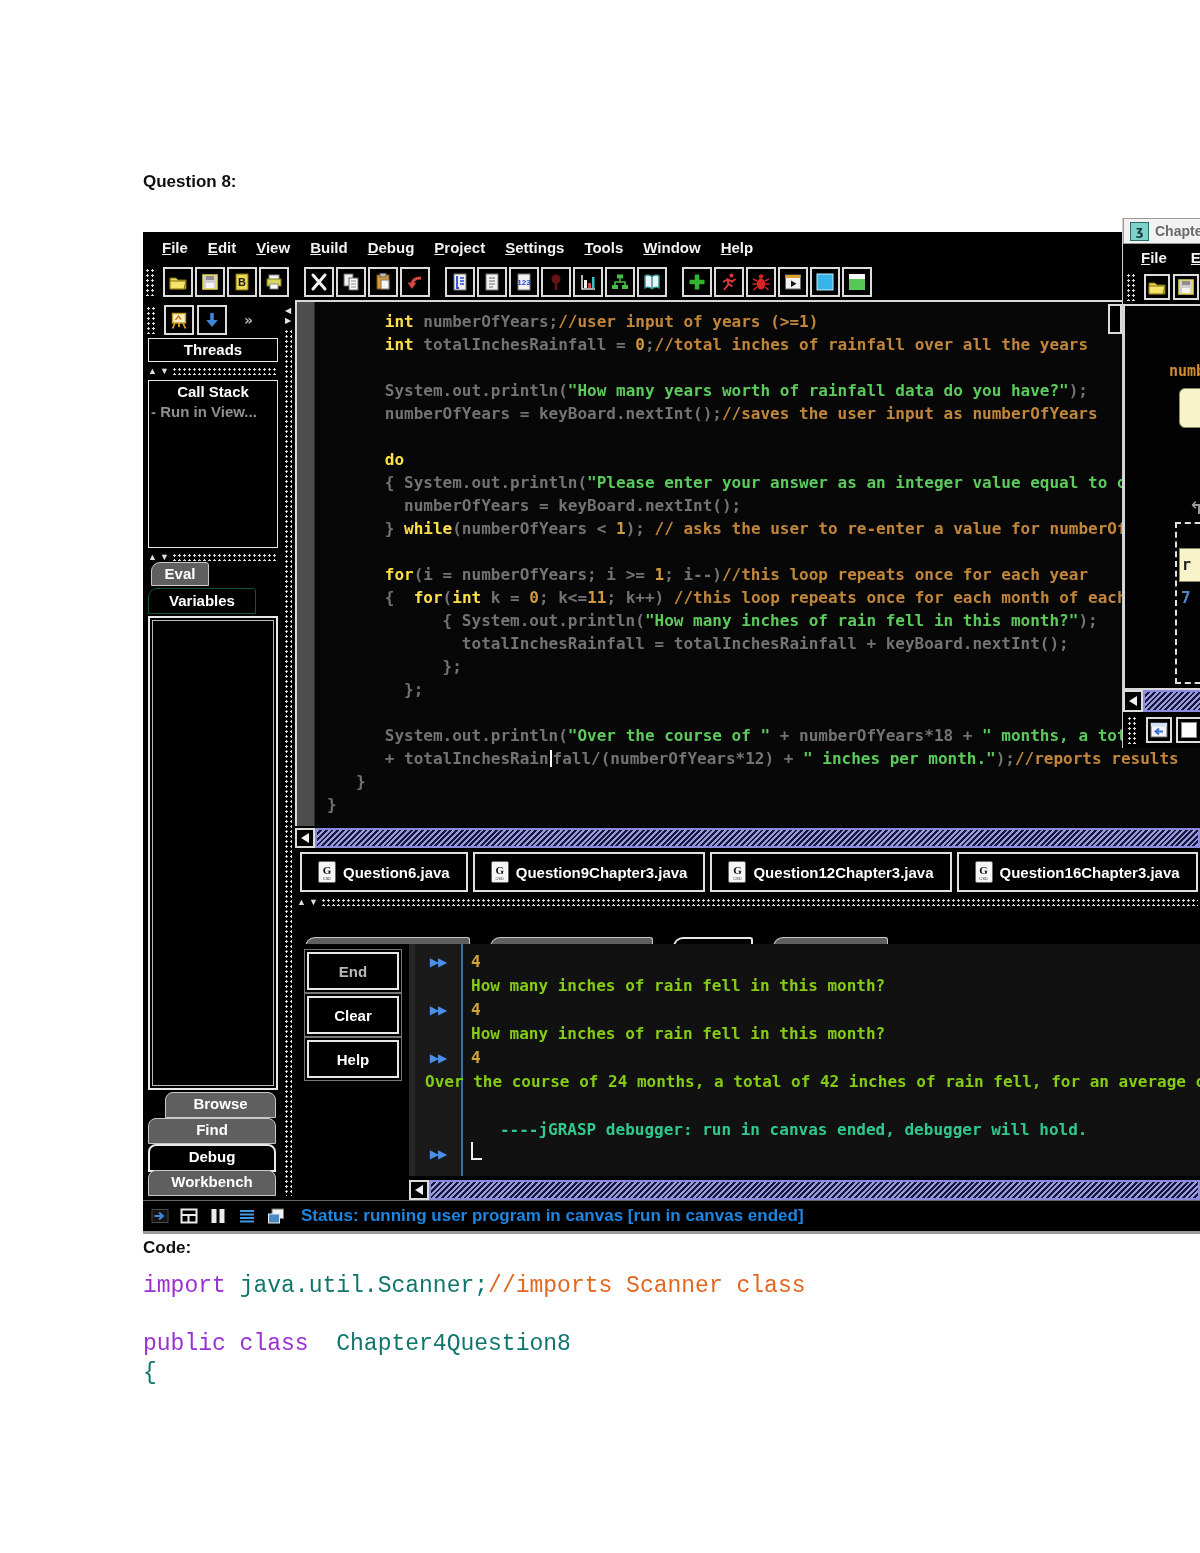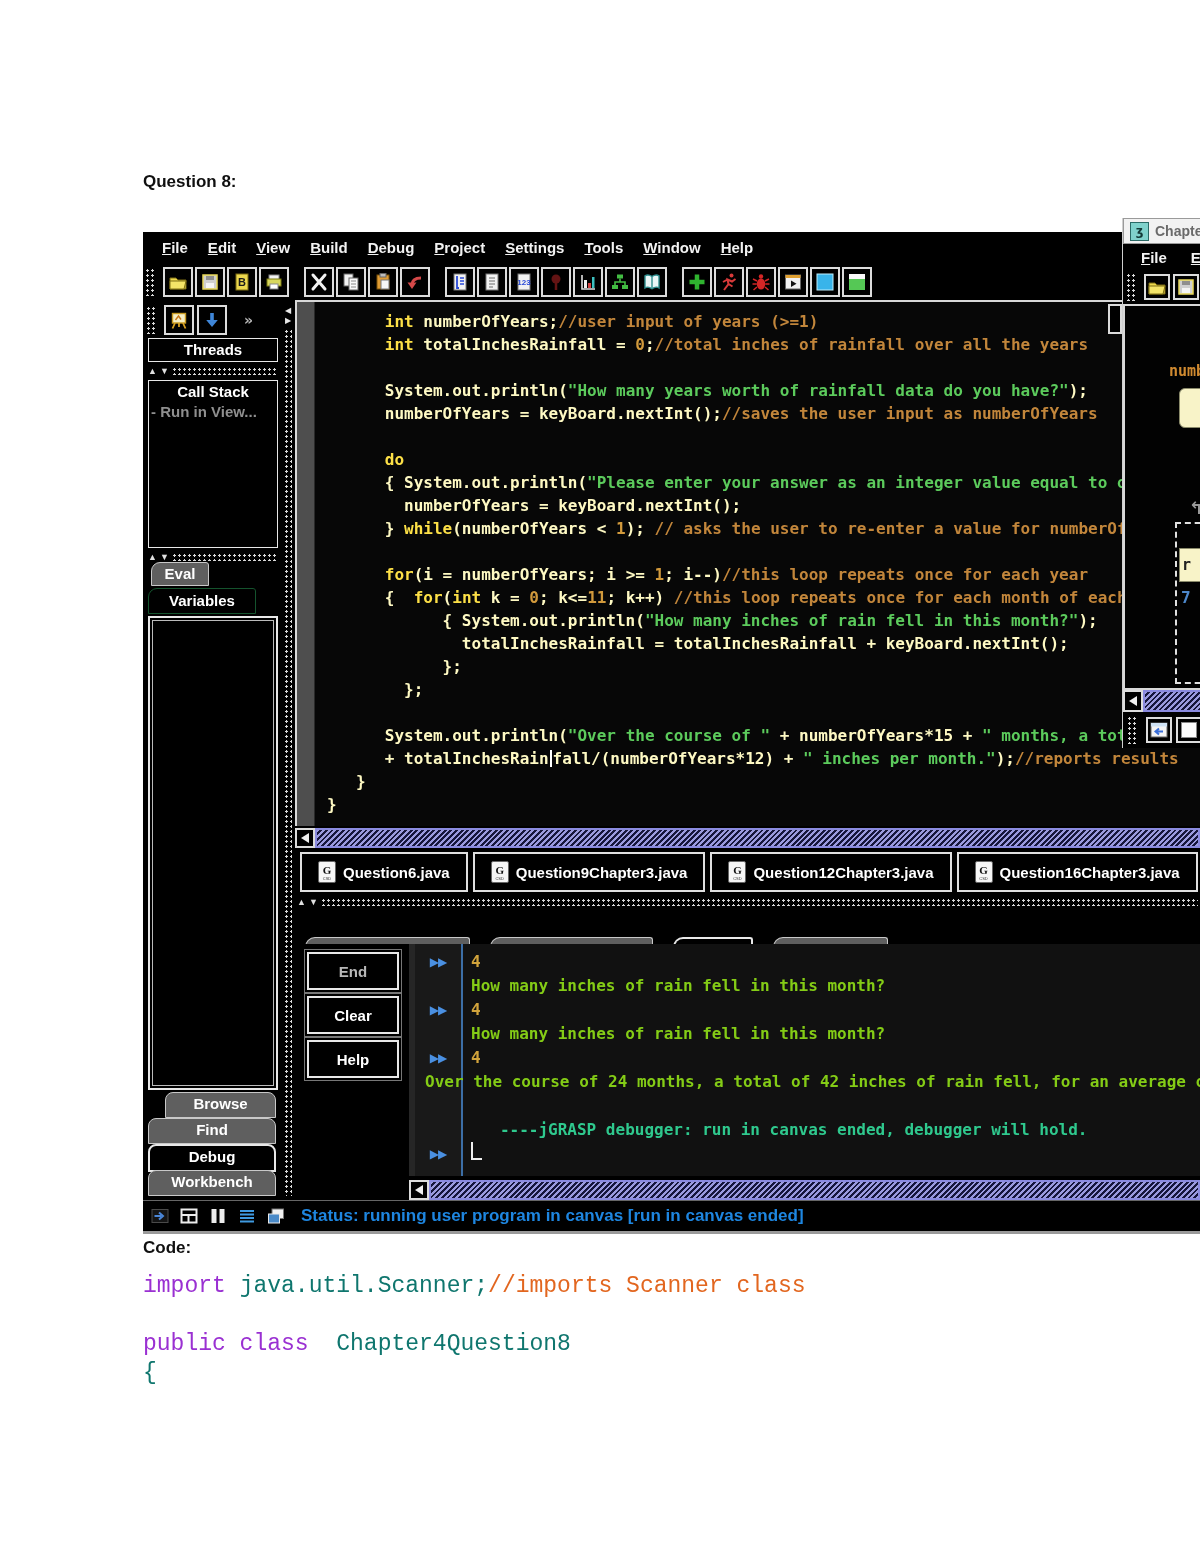--- a/index.html
+++ b/index.html
@@ -49,21 +49,21 @@
   .vsplit .tri{color:#e8e8e8;font-size:8px;line-height:10px;}
   .vsplit .dotcol{flex:1;width:8px;margin-top:3px;}
 
   
   .editorcol{left:152px;top:68px;right:0;bottom:34px;}
   .codepane{left:0;top:0;right:0;height:526px;background:#070707;border-top:2px solid #d8d8d8;
             border-left:2px solid #d8d8d8;overflow:hidden;}
   .gutter{position:absolute;left:0;top:0;bottom:0;width:17px;background:#4e4e4e;border-right:1px solid #2a2a2a;}
   .elines{position:absolute;left:30px;top:8px;right:0;}
   .eline{white-space:pre;font:bold 16px/23px "DejaVu Sans Mono",monospace;height:23px;}
-  .t-k{color:#fde047}.t-p{color:#fef9c3}.t-c{color:#c2863b}.t-s{color:#5ccb5c}.t-n{color:#d29a3c}
+  .t-k{color:#fde047}.t-p{color:#737373}.t-c{color:#c2863b}.t-s{color:#5ccb5c}.t-n{color:#d29a3c}
   .ecaret{display:inline-block;width:2px;height:17px;background:#fff;vertical-align:-3px;margin:0 1px;}
   .vscroll-sliver{left:811px;top:2px;width:14px;height:30px;background:#000;border:2px solid #dcdcdc;}
 
   .hscroll{display:flex;height:20px;}
   .sarrow{width:20px;height:100%;background:#000;border:2px solid #dcdcdc;box-sizing:border-box;
           display:flex;align-items:center;justify-content:center;}
   .tri-left{width:0;height:0;border-top:5px solid transparent;border-bottom:5px solid transparent;border-right:8px solid #f0f0f0;}
   .track{flex:1;border:2px solid #8a8adf;box-sizing:border-box;
          background:repeating-linear-gradient(135deg,#9a9ade 0 2px,#16163c 2px 4px);}
   .edit-hscroll{left:0;top:528px;right:0;height:20px;}
@@ -357,21 +357,21 @@
             <div class="eline"><span class="t-p">        numberOfYears = keyBoard.nextInt();</span></div>
             <div class="eline"><span class="t-p">      } </span><span class="t-k">while</span><span class="t-p">(numberOfYears &lt; </span><span class="t-n">1</span><span class="t-p">); </span><span class="t-c">// asks the user to re-enter a value for numberOfYears</span></div>
             <div class="eline"></div>
             <div class="eline"><span class="t-p">      </span><span class="t-k">for</span><span class="t-p">(i = numberOfYears; i &gt;= </span><span class="t-n">1</span><span class="t-p">; i--)</span><span class="t-c">//this loop repeats once for each year</span></div>
             <div class="eline"><span class="t-p">      {  </span><span class="t-k">for</span><span class="t-p">(</span><span class="t-k">int</span><span class="t-p"> k = </span><span class="t-n">0</span><span class="t-p">; k&lt;=</span><span class="t-n">11</span><span class="t-p">; k++) </span><span class="t-c">//this loop repeats once for each month of each year</span></div>
             <div class="eline"><span class="t-p">            { System.out.println(</span><span class="t-s">"How many inches of rain fell in this month?"</span><span class="t-p">);</span></div>
             <div class="eline"><span class="t-p">              totalInchesRainfall = totalInchesRainfall + keyBoard.nextInt();</span></div>
             <div class="eline"><span class="t-p">            };</span></div>
             <div class="eline"><span class="t-p">        };</span></div>
             <div class="eline"></div>
-            <div class="eline"><span class="t-p">      System.out.println(</span><span class="t-s">"Over the course of "</span><span class="t-p"> + numberOfYears*15 + </span><span class="t-s">" months, a total of "</span><span class="t-p"> + totalInchesRainfall + </span></div>
+            <div class="eline"><span class="t-p">      System.out.println(</span><span class="t-s">"Over the course of "</span><span class="t-p"> + numberOfYears*18 + </span><span class="t-s">" months, a total of "</span><span class="t-p"> + totalInchesRainfall + </span></div>
             <div class="eline"><span class="t-p">      + totalInchesRain</span><span class="ecaret"></span><span class="t-p">fall/(numberOfYears*12) + </span><span class="t-s">" inches per month."</span><span class="t-p">);</span><span class="t-c">//reports results</span></div>
             <div class="eline"><span class="t-p">   }</span></div>
             <div class="eline"><span class="t-p">}</span></div>
           </div>
         <div class="abs vscroll-sliver"></div>
       </div>
       <div class="abs edit-hscroll hscroll">
         <div class="sarrow">
             <span class="tri-left"></span>
           </div>

